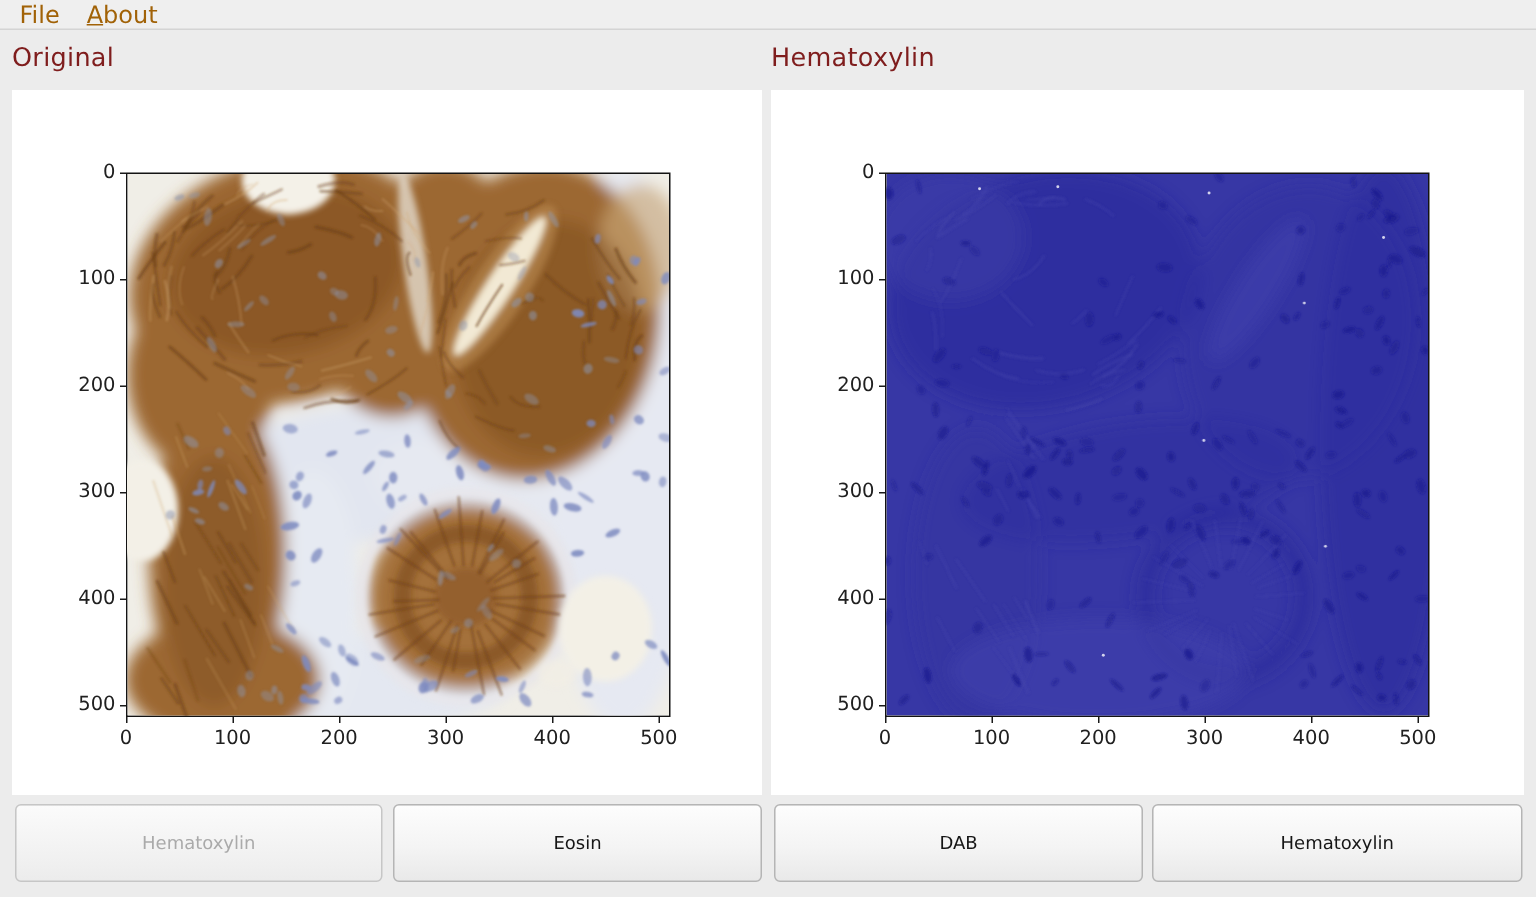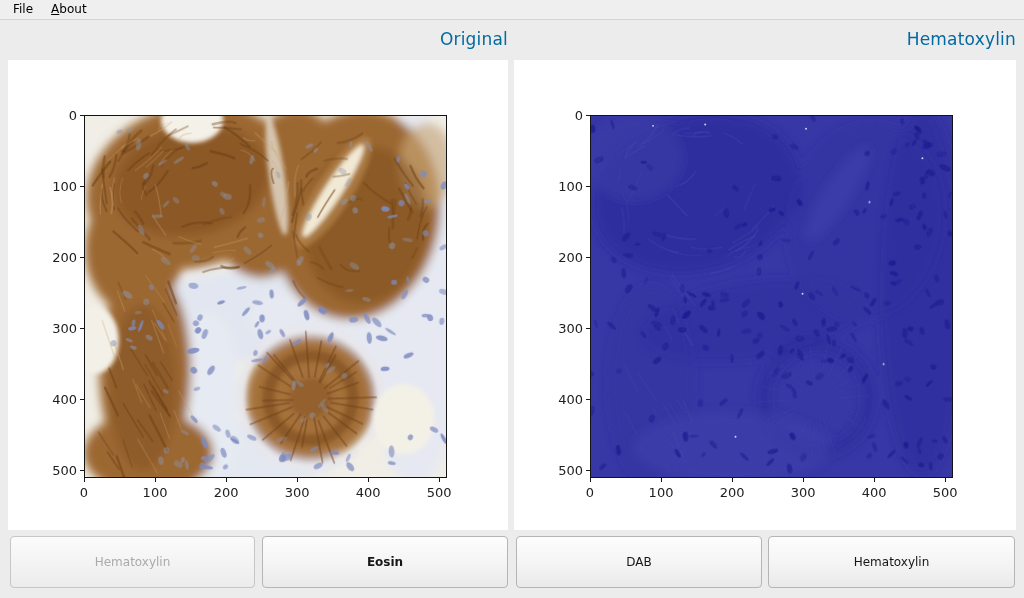--- a/index.html
+++ b/index.html
@@ -8,24 +8,24 @@
     background:#ececec;
     font-family:"DejaVu Sans","Liberation Sans",sans-serif;
     -webkit-font-smoothing:antialiased;
   }
   .menubar{
     position:absolute;left:0;top:0;width:1024px;height:20px;
     background:#efefef;border-bottom:1px solid #d4d4d4;
     display:flex;align-items:center;padding-left:4px;box-sizing:border-box;
   }
   .menu-item{
-    font-size:12px;color:#000000;padding:1px 9px;cursor:default;line-height:17px;
+    font-size:16px;color:#a16207;padding:1px 9px;cursor:default;line-height:17px;
   }
   .panel-title{
-    position:absolute;top:29px;font-size:17px;color:#0369a1;text-align:right;
+    position:absolute;top:29px;font-size:17px;color:#7f1d1d;text-align:left;
     letter-spacing:0.2px;
   }
   #title-left{left:8px;width:500px;}
   #title-right{left:514px;width:502px;}
   .panel{position:absolute;top:60px;height:470px;background:#ffffff;}
   #panel-left{left:8px;width:500px;}
   #panel-right{left:514px;width:502px;}
   .plot{
     position:absolute;left:76px;top:55px;width:363px;height:363px;
     border:1px solid #131313;box-sizing:border-box;background:#fff;
@@ -784,17 +784,17 @@
         <div class="ylabel" style="left: 27px; top: 339.149px;">400</div>
         <div class="xtick" style="left: 431.186px; top: 418px;"></div>
         <div class="xlabel" style="left: 431.186px; top: 426px;">500</div>
         <div class="ytick" style="left: 72px; top: 410.186px;"></div>
         <div class="ylabel" style="left: 27px; top: 410.186px;">500</div>
       </div>
   </div>
 
   <div id="buttons">
       <div class="btn disabled" style="left: 10px; width: 245px;">Hematoxylin</div>
-      <div class="btn" style="left: 262px; width: 246px; font-weight: bold;">Eosin</div>
+      <div class="btn" style="left: 262px; width: 246px;">Eosin</div>
       <div class="btn" style="left: 516px; width: 246px;">DAB</div>
       <div class="btn" style="left: 768px; width: 247px;">Hematoxylin</div>
     </div>
 </div>
 
 </body></html>

